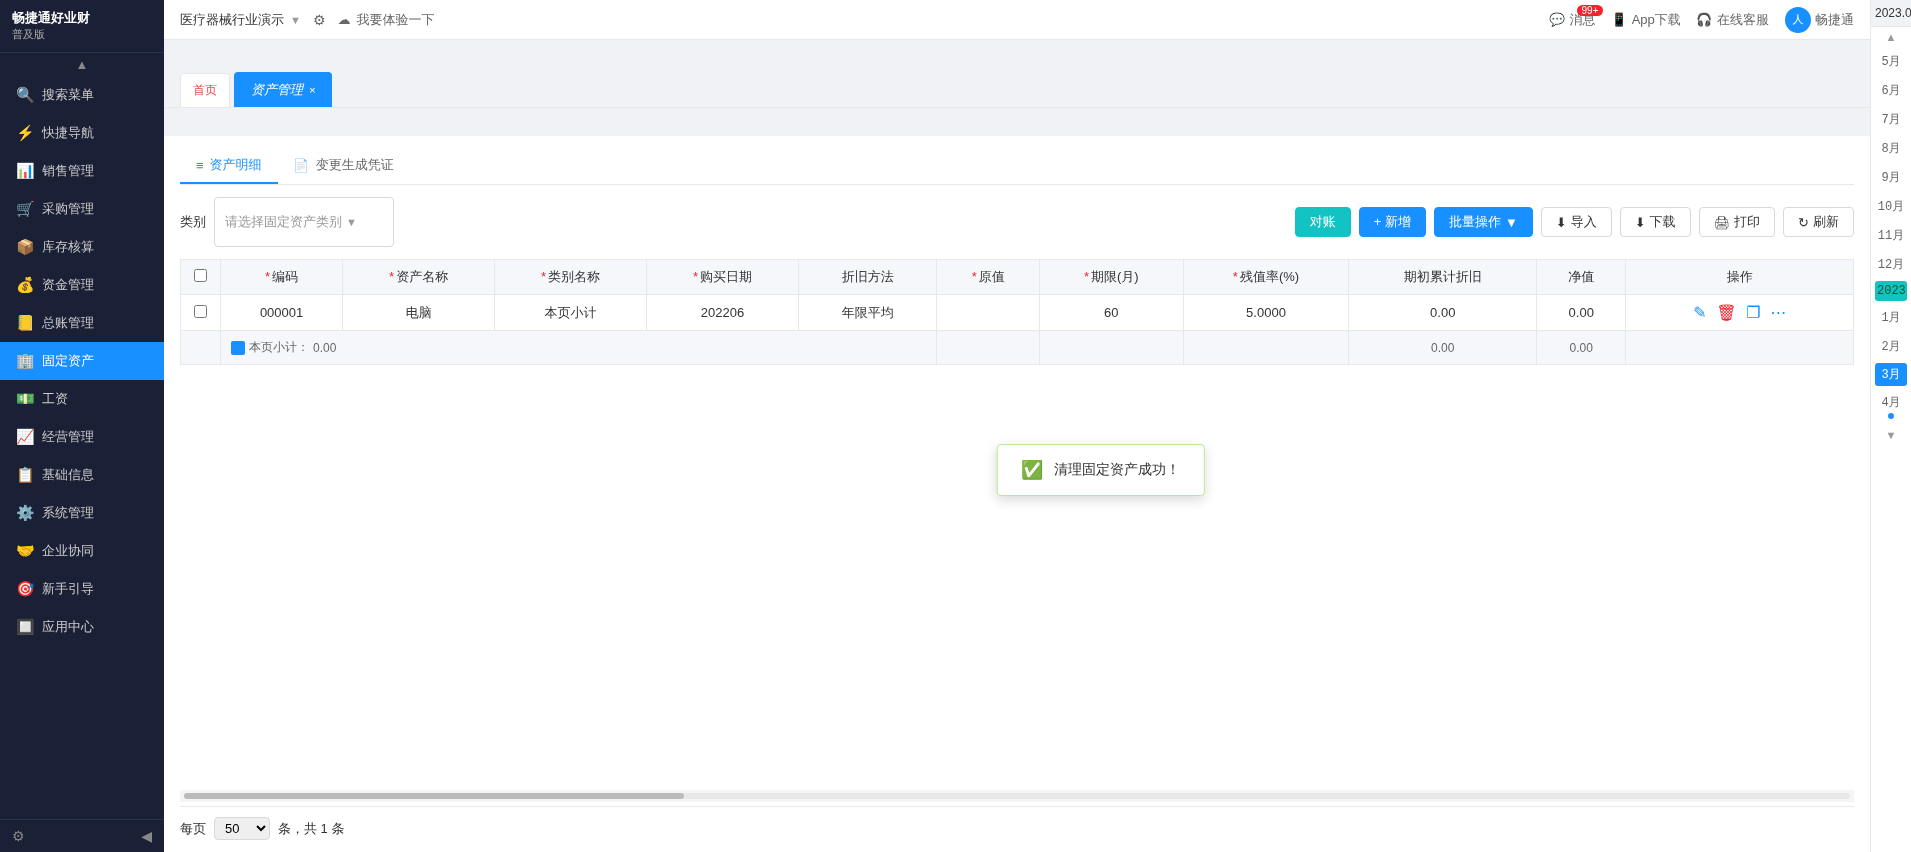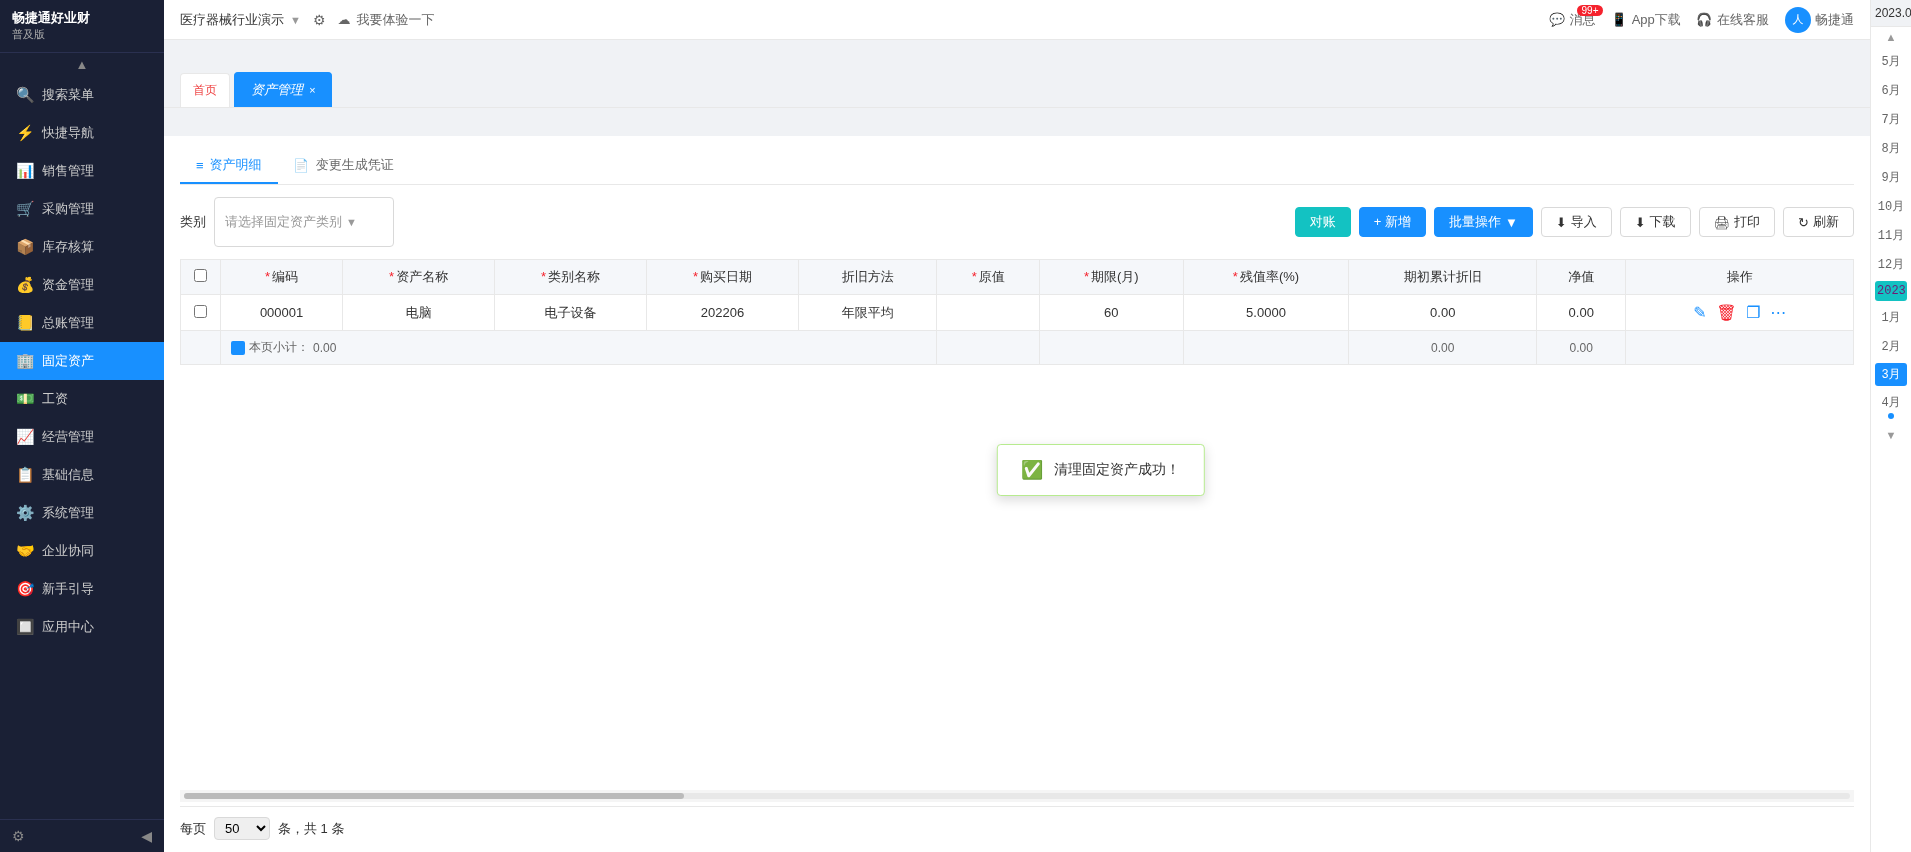--- a/index.html
+++ b/index.html
@@ -80,21 +80,21 @@
     .pagination select { border: 1px solid #d9d9d9; border-radius: 4px; padding: 2px 6px; font-size: 13px; }
 
     
     .date-panel { width: 41px; background: #fff; border-left: 1px solid #e8e8e8; display: flex; flex-direction: column; height: 852px; flex-shrink: 0; overflow: hidden; position: relative; }
     .date-panel-header { background: #f0f2f5; padding: 6px 4px; font-size: 11px; color: #333; text-align: center; border-bottom: 1px solid #e8e8e8; display: flex; align-items: center; justify-content: space-between; }
     .date-panel-header-icons { display: flex; gap: 2px; }
     .date-panel-header-icon { cursor: pointer; color: #666; font-size: 11px; }
     .date-panel-scroll-up { text-align: center; padding: 4px; color: #999; cursor: pointer; font-size: 11px; }
     .date-panel-scroll-down { text-align: center; padding: 4px; color: #999; cursor: pointer; font-size: 11px; }
     .date-item { text-align: center; padding: 6px 4px; font-size: 12px; color: #666; cursor: pointer; font-family: Liberation Mono, monospace; }
-    .date-item.current-year { background: #13c2c2; color: #701a75; border-radius: 3px; margin: 2px 4px; padding: 3px 2px; }
+    .date-item.current-year { background: #13c2c2; color: #14532d; border-radius: 3px; margin: 2px 4px; padding: 3px 2px; }
     .date-item.current-month { background: #1890ff; color: #fff; border-radius: 3px; margin: 2px 4px; padding: 3px 2px; }
     .date-item.active-dot { position: relative; }
     .date-item.active-dot::after { content: ''; width: 6px; height: 6px; background: #1890ff; border-radius: 50%; display: block; margin: 2px auto 0; }
 
     
     .scroll-bar-area { height: 12px; background: #f5f5f5; display: flex; align-items: center; padding: 0 4px; margin-top: 4px; }
     .scroll-bar-track { flex: 1; height: 6px; background: #e8e8e8; border-radius: 3px; position: relative; }
     .scroll-bar-thumb { width: 500px; height: 6px; background: #bbb; border-radius: 3px; }
   </style>
 </head>
@@ -291,21 +291,21 @@
             <td class="checkbox-cell">
               <input type="checkbox" style="">
             </td>
             <td>
               <span>000001</span>
             </td>
             <td>
               <span>电脑</span>
             </td>
             <td>
-              <span>电子设备</span>
+              <span>本页小计</span>
             </td>
             <td>
               <span>202206</span>
             </td>
             <td>
               <span>年限平均</span>
             </td>
             <td>
               
             </td>

